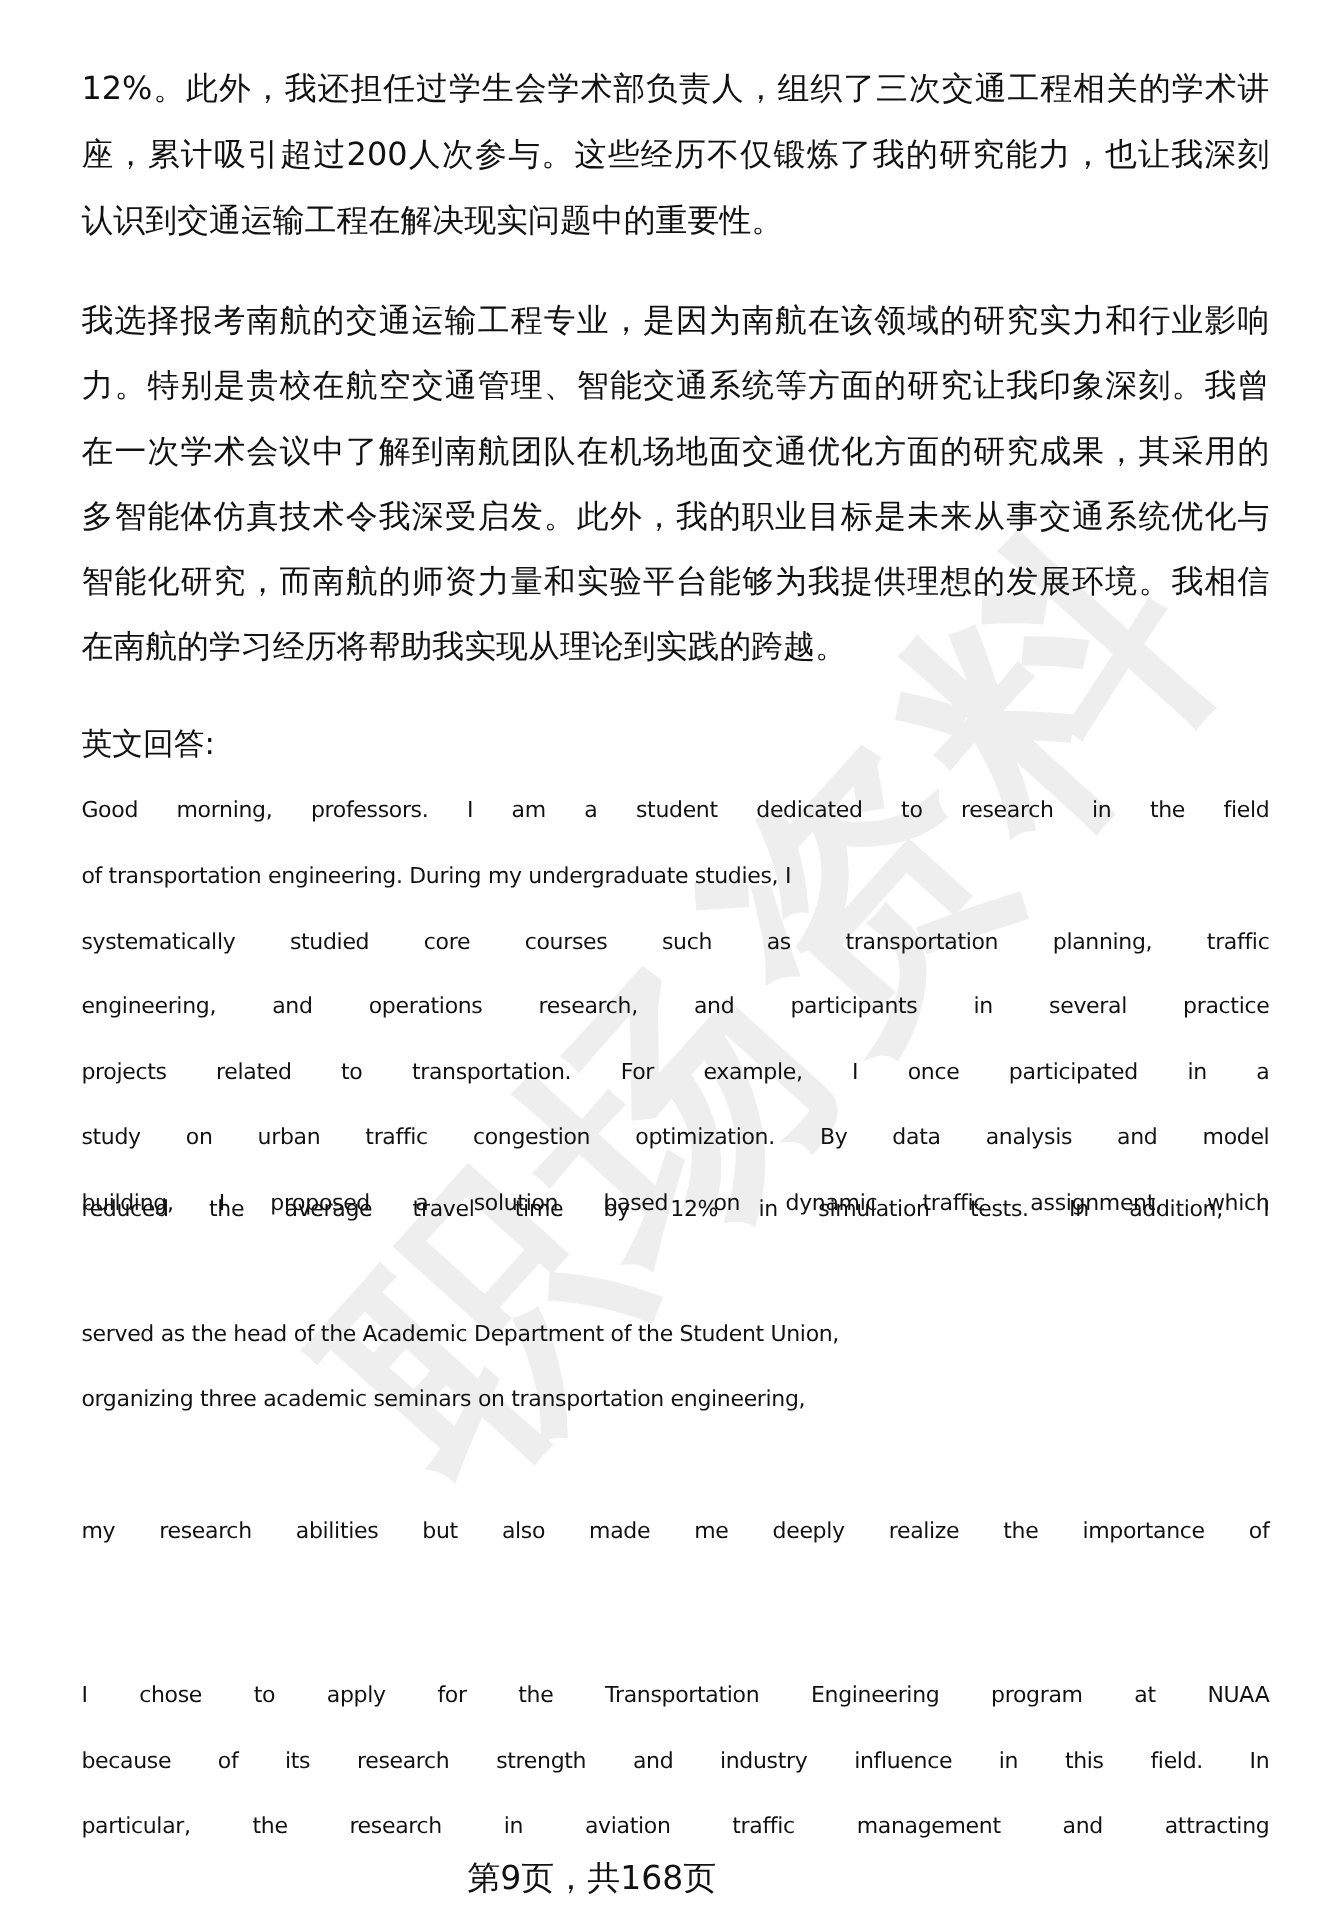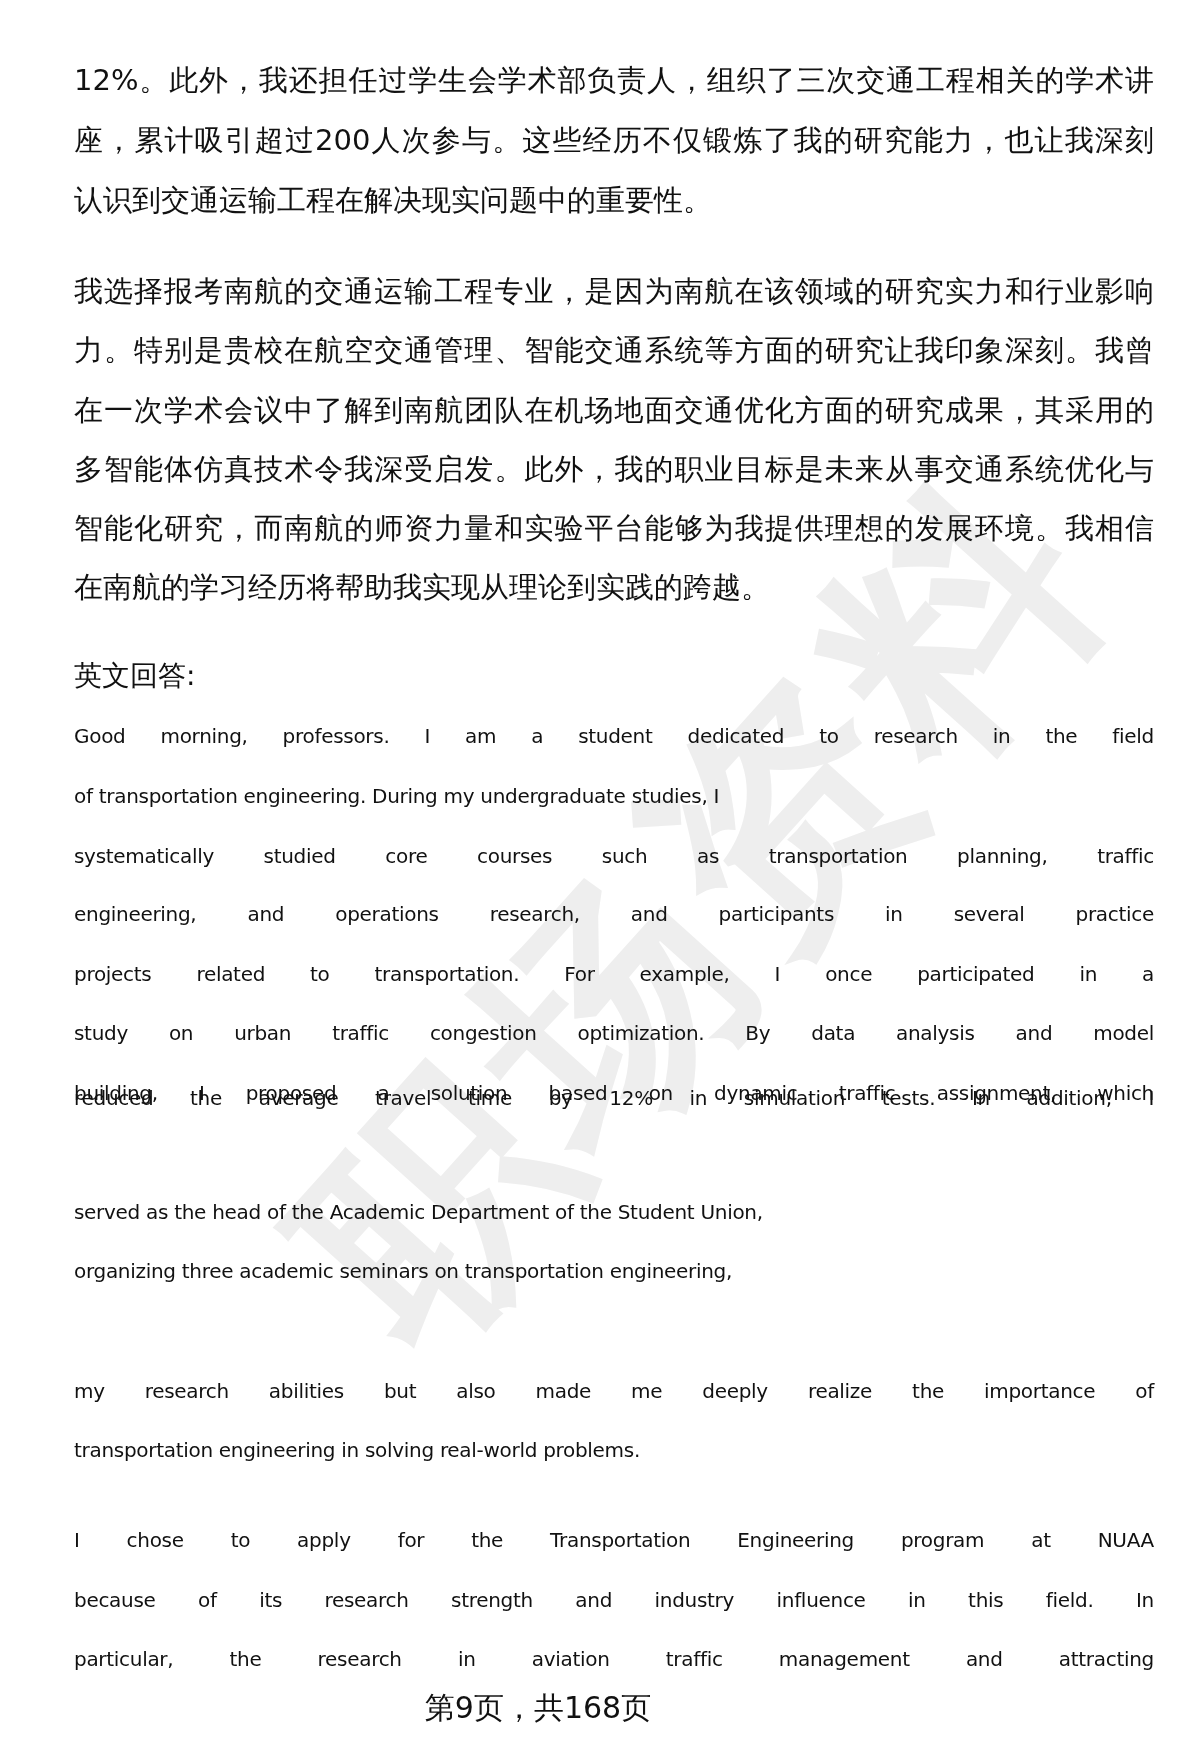--- a/index.html
+++ b/index.html
@@ -46,20 +46,19 @@
   <div class="line en last" style="top:776px;">of transportation engineering. During my undergraduate studies, I</div>
   <div class="line en" style="top:836px;">systematically studied core courses such as transportation planning, traffic</div>
   <div class="line en" style="top:894px;">engineering, and operations research, and participants in several practice</div>
   <div class="line en" style="top:954px;">projects related to transportation. For example, I once participated in a</div>
   <div class="line en" style="top:1013px;">study on urban traffic congestion optimization. By data analysis and model</div>
   <div class="line en" style="top:1073px;">building, I proposed a solution based on dynamic traffic assignment, which</div>
   <div class="line en" style="top:1078px;">reduced the average travel time by 12% in simulation tests. In addition, I</div>
   <div class="line en last" style="top:1192px;">served as the head of the Academic Department of the Student Union,</div>
   <div class="line en last" style="top:1251px;">organizing three academic seminars on transportation engineering,</div>
   <div class="line en" style="top:1371px;">my research abilities but also made me deeply realize the importance of</div>
-  <div class="line en last" style="top:1430px;">transportation engineering in solving real-world problems.</div>
 
   <div class="line en" style="top:1520px;">I chose to apply for the Transportation Engineering program at NUAA</div>
   <div class="line en" style="top:1580px;">because of its research strength and industry influence in this field. In</div>
   <div class="line en" style="top:1639px;">particular, the research in aviation traffic management and attracting</div>
 
   <div class="footer">第9页，共168页</div>
 </div>
 
 </body></html>

